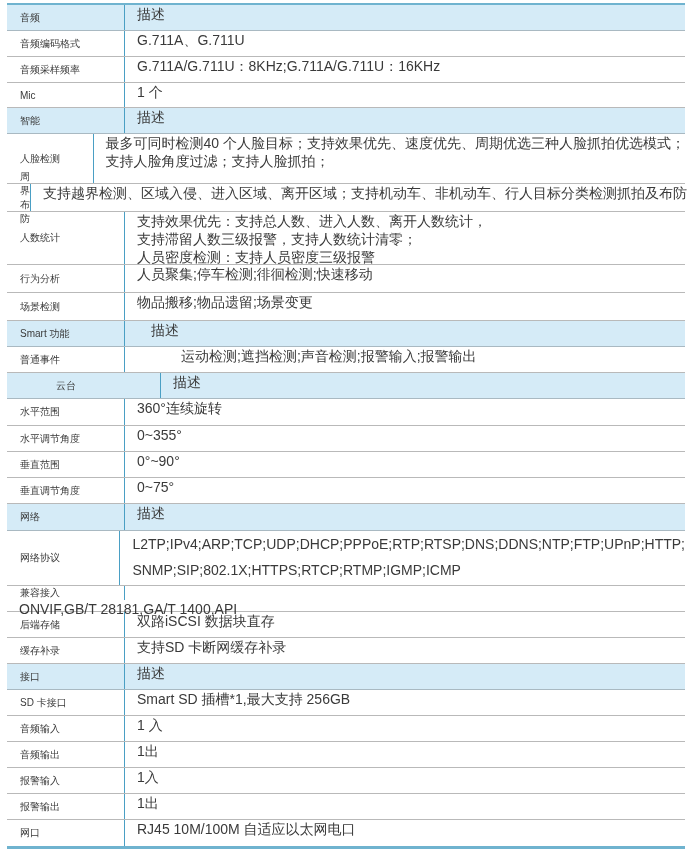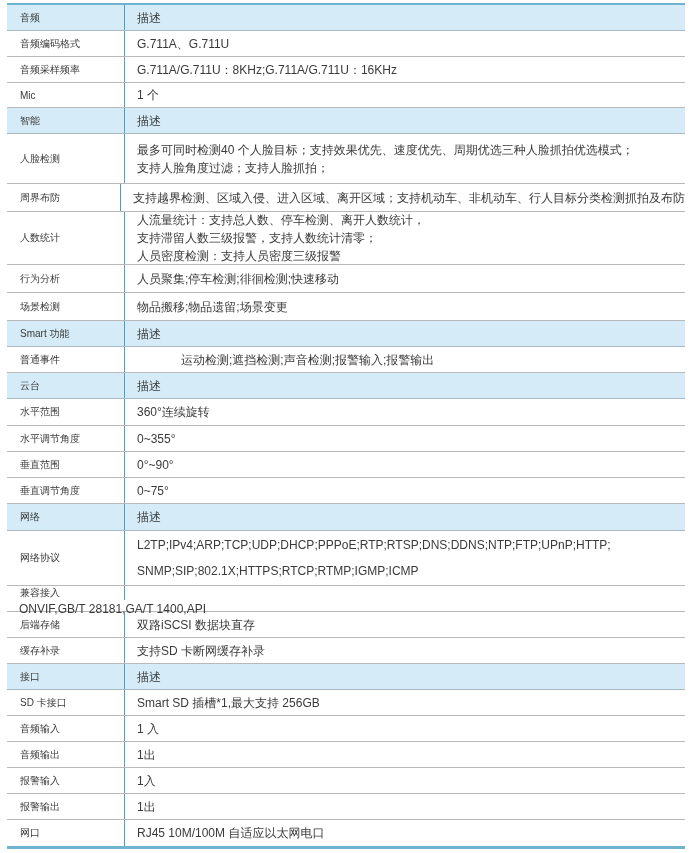--- a/index.html
+++ b/index.html
@@ -7,21 +7,21 @@
          font-family:"Liberation Sans","DejaVu Sans",sans-serif; color:#3a3a3a; }
   .spec-table { position:absolute; left:7px; top:3px; width:678px;
          border-top:2px solid #6fb3cf; border-bottom:3px solid #6fb3cf; }
   .row { display:flex; border-bottom:1px solid #b9b9b9; box-sizing:border-box; }
   .row:last-child { border-bottom:none; }
   .row.header { background:#d5ebf7; border-bottom:1px solid #a9b9c2; }
   .cell-key { width:118px; padding-left:13px; box-sizing:border-box;
          border-right:1px solid #4a9fc4; display:flex; align-items:center;
          font-size:10px; }
   .cell-val { flex:1; padding-left:12px; box-sizing:border-box; display:flex;
-         flex-direction:column; justify-content:center; font-size:12px; line-height:18px; }
+         flex-direction:column; font-size:14px; line-height:18px; }
   .cell-val.net { line-height:26px; }
   .cell-val span { display:block; white-space:nowrap; }
 </style>
 </head>
 <body>
 
 <div class="spec-table" id="spec-table">
     <div class="row header" style="height: 26px;">
       <div class="cell-key">音频</div>
       <div class="cell-val">
@@ -61,50 +61,50 @@
     </div>
     <div class="row" style="height: 28px;">
       <div class="cell-key">周界布防</div>
       <div class="cell-val">
         <span>支持越界检测、区域入侵、进入区域、离开区域；支持机动车、非机动车、行人目标分类检测抓拍及布防</span>
       </div>
     </div>
     <div class="row" style="height: 53px;">
       <div class="cell-key">人数统计</div>
       <div class="cell-val">
-        <span>人流量统计：支持总人数、停车检测、离开人数统计，</span>
+        <span>支持效果优先：支持总人数、进入人数、离开人数统计，</span>
         <span>支持滞留人数三级报警，支持人数统计清零；</span>
         <span>人员密度检测：支持人员密度三级报警</span>
       </div>
     </div>
     <div class="row" style="height: 28px;">
       <div class="cell-key">行为分析</div>
       <div class="cell-val">
         <span>人员聚集;停车检测;徘徊检测;快速移动</span>
       </div>
     </div>
     <div class="row" style="height: 28px;">
       <div class="cell-key">场景检测</div>
       <div class="cell-val">
         <span>物品搬移;物品遗留;场景变更</span>
       </div>
     </div>
-    <div class="row header" style="height: 26px;">
+    <div class="row header" style="height: 26px; gap: 14px;">
       <div class="cell-key">Smart 功能</div>
       <div class="cell-val">
         <span>描述</span>
       </div>
     </div>
     <div class="row" style="height: 26px; gap: 44px;">
       <div class="cell-key">普通事件</div>
       <div class="cell-val">
         <span>运动检测;遮挡检测;声音检测;报警输入;报警输出</span>
       </div>
     </div>
-    <div class="row header" style="height: 26px;">
+    <div class="row header" style="height: 26px; padding-left: 36px;">
       <div class="cell-key">云台</div>
       <div class="cell-val">
         <span>描述</span>
       </div>
     </div>
     <div class="row" style="height: 27px;">
       <div class="cell-key">水平范围</div>
       <div class="cell-val">
         <span>360°连续旋转</span>
       </div>

